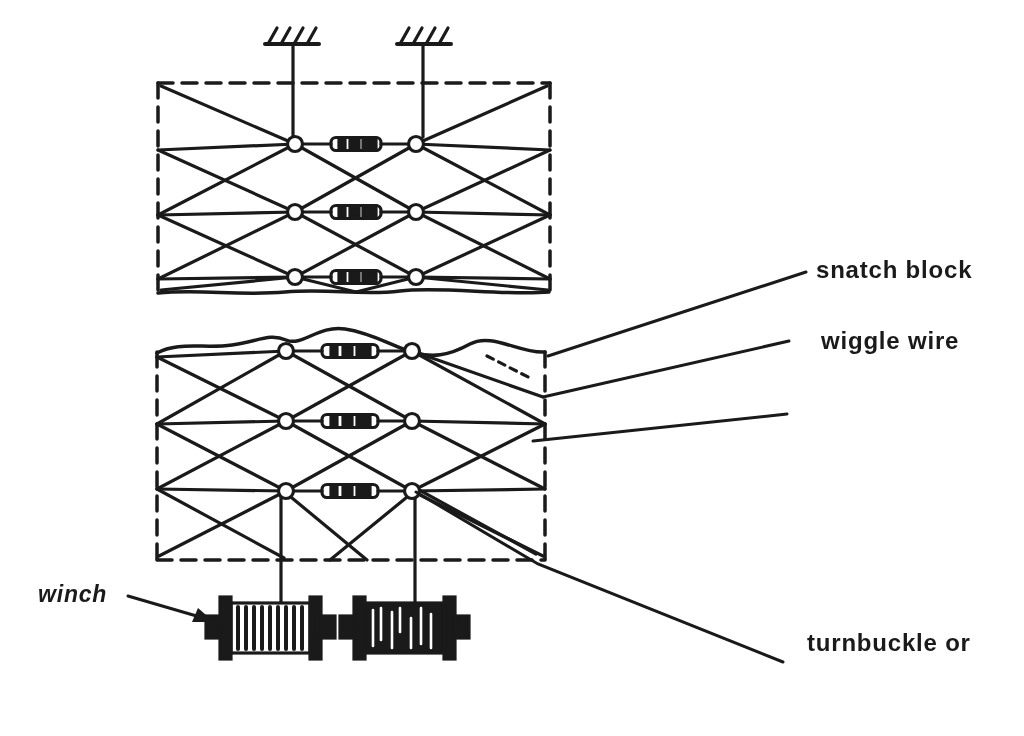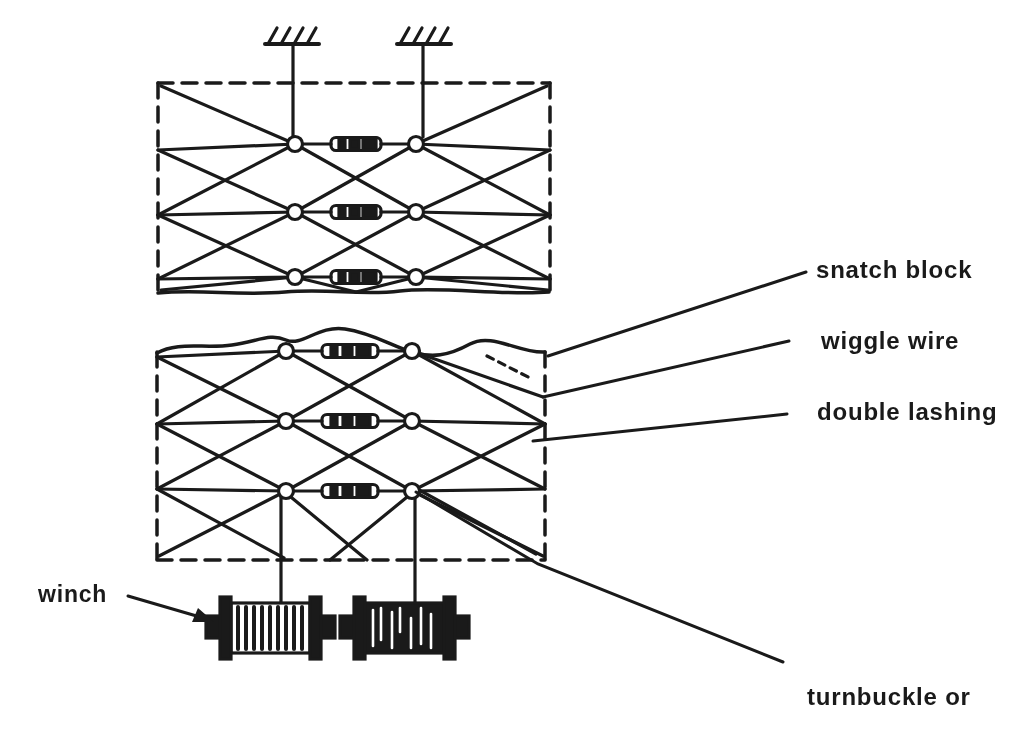--- a/index.html
+++ b/index.html
@@ -13,25 +13,25 @@
   .canvas svg{position:absolute;left:0;top:0;}
   .lbl{
     position:absolute;
     color:#1a1a1a;
     font-weight:600;
     font-size:24px;
     letter-spacing:0.8px;
     white-space:nowrap;
     line-height:31px;
   }
-  .lbl-winch{left:38px;top:579px;font-size:23px;}
+  .lbl-winch{left:38px;top:579px;font-size:23px;font-style:italic;}
   .lbl-snatch{left:816px;top:254px;}
   .lbl-wiggle{left:821px;top:325px;}
   .lbl-double{left:817px;top:396px;}
-  .lbl-turnbuckle{left:807px;top:681px;}
+  .lbl-turnbuckle{left:807px;top:627px;}
 </style>
 </head>
 <body>
 
 <div class="canvas">
 
 <svg width="1024" height="736" viewBox="0 0 1024 736">
   <g stroke="#1a1a1a" fill="none" stroke-width="3.2" stroke-linecap="round">
 
     <g>
@@ -234,18 +234,17 @@
       <polyline points="416,492 538,564 783,662"></polyline>
       <line x1="128" y1="596" x2="200" y2="617"></line>
     </g>
     <polygon points="214,622 192,622 198,608" fill="#1a1a1a" stroke="none"></polygon>
   </g>
 </svg>
 
 <div class="lbl lbl-winch">winch</div>
 <div class="lbl lbl-snatch">snatch block</div>
 <div class="lbl lbl-wiggle">wiggle wire</div>
-<div class="lbl lbl-double">double lashing</div>
 <div class="lbl lbl-turnbuckle">
   <div>turnbuckle or</div>
 </div>
 
 </div>
 
 </body></html>

